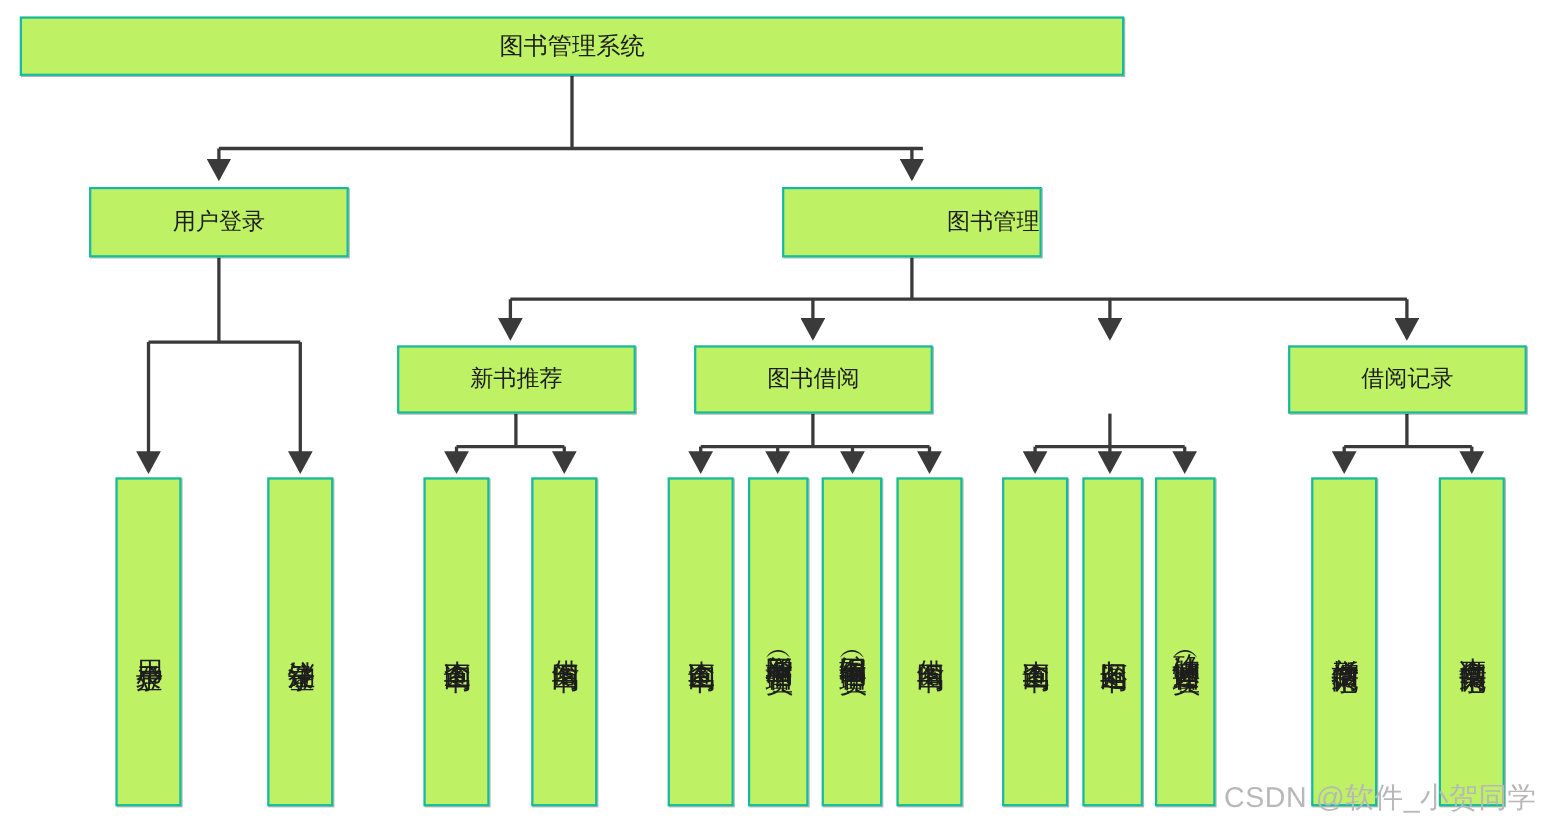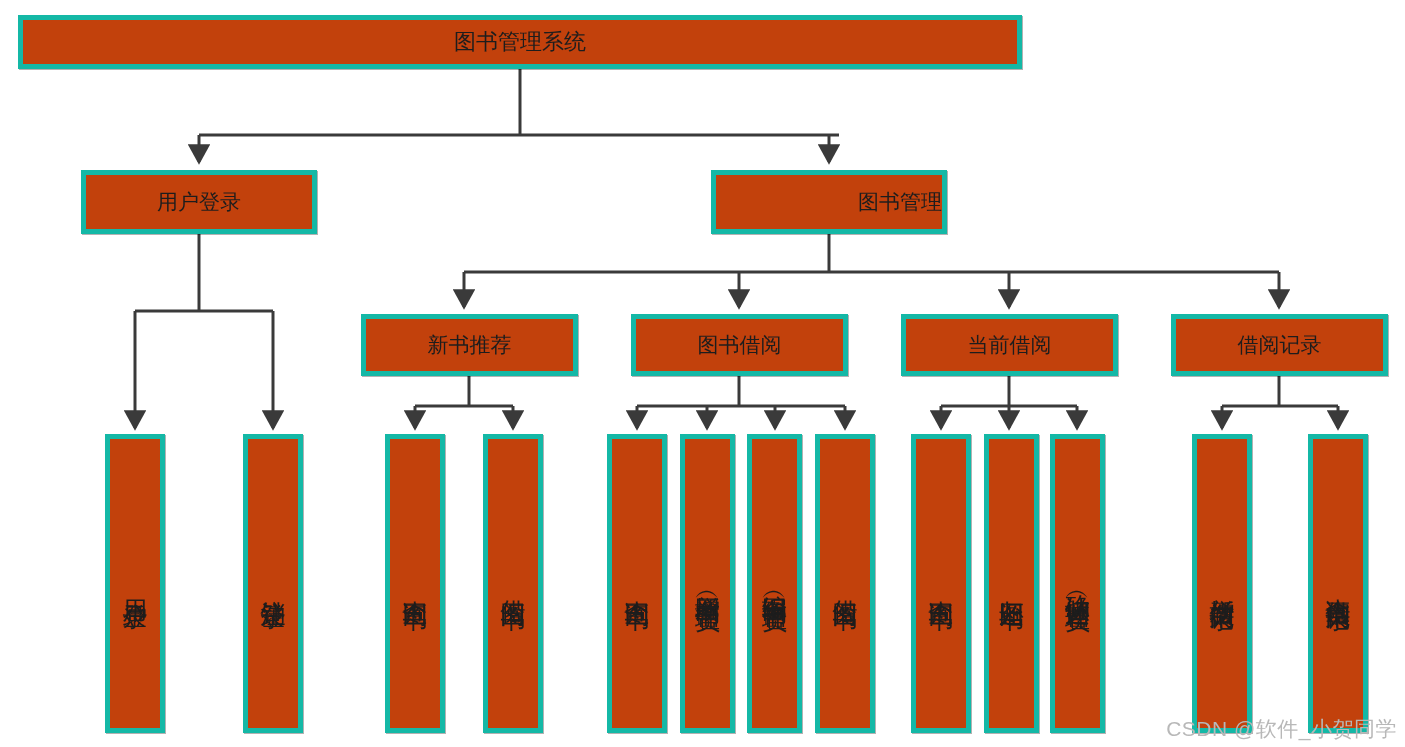--- a/index.html
+++ b/index.html
@@ -6,22 +6,22 @@
   body{
     width:1405px;height:747px;background:#ffffff;
     font-family:"Liberation Sans","DejaVu Sans",sans-serif;
     overflow:hidden;
   }
   #stage{position:relative;width:1405px;height:747px;}
   svg#wires{position:absolute;left:0;top:0;width:1405px;height:747px;pointer-events:none;}
 
   .node{
     position:absolute;
-    background:#c2410c;
-    border:5px solid #14b8a6;
+    background:#bef264;
+    border:2px solid #14b8a6;
     box-sizing:border-box;
     box-shadow:1px 1px 0 rgba(0,0,0,0.30);
     display:flex;
     align-items:center;
     justify-content:center;
     color:#1d1d1d;
   }
   .node .label{
     display:block;
     text-align:center;
@@ -44,21 +44,21 @@
     font-size:25px;
     line-height:1.0;
     letter-spacing:2px;
     white-space:nowrap;
   }
 
   .watermark{
     position:absolute;
     right:8px;
     bottom:4px;
-    font-size:21px;
+    font-size:26px;
     color:#b8b8b8;
     white-space:nowrap;
     letter-spacing:0.5px;
   }
 </style>
 </head>
 <body>
 
 <div id="stage">
 
@@ -122,23 +122,20 @@
   <div class="node h" style="left:711px;top:170px;width:236px;height:64px;justify-content:flex-end;">
     <span class="label">图书管理</span>
   </div>
 
   <div class="node h" style="left:631px;top:314px;width:217px;height:62px;">
     <span class="label">图书借阅</span>
   </div>
   <div class="node h" style="left:361px;top:314px;width:217px;height:62px;">
     <span class="label">新书推荐</span>
   </div>
-  <div class="node h" style="left:901px;top:314px;width:217px;height:62px;">
-    <span class="label">当前借阅</span>
-  </div>
   <div class="node h" style="left:1171px;top:314px;width:217px;height:62px;">
     <span class="label">借阅记录</span>
   </div>
 
   <div class="node v" style="left:105px;top:434px;width:60px;height:299px;">
     <span class="label">用户登录</span>
   </div>
   <div class="node v" style="left:243px;top:434px;width:60px;height:299px;">
     <span class="label">注销登录</span>
   </div>

